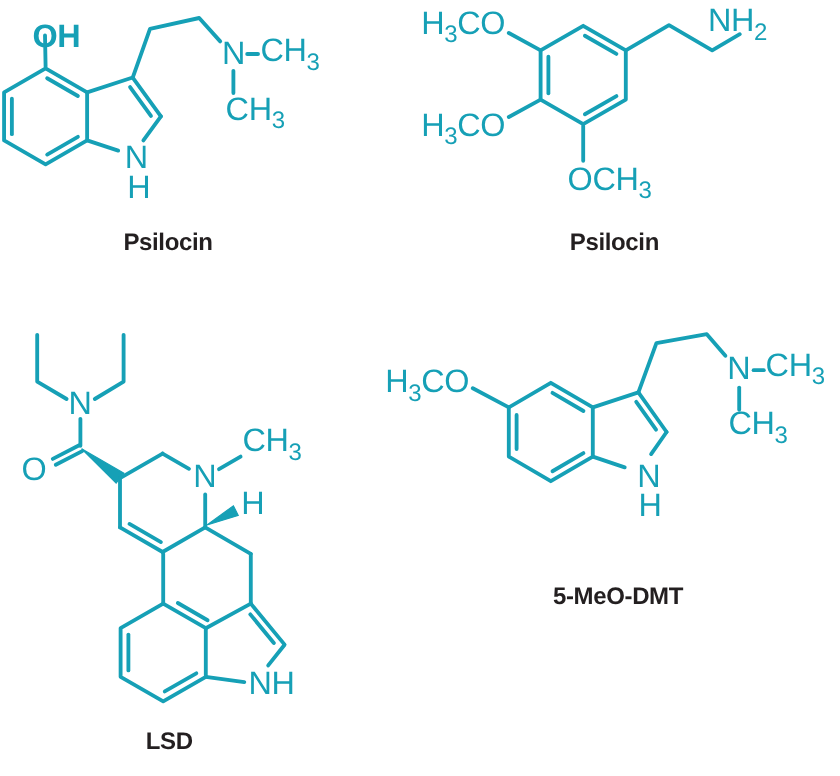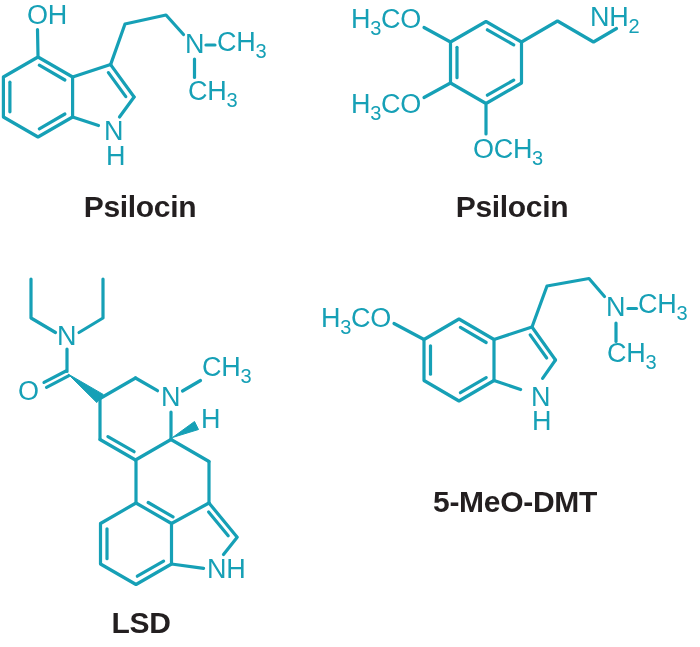--- a/index.html
+++ b/index.html
@@ -11,21 +11,21 @@
   svg.bonds line, svg.bonds path, svg.bonds polyline{
     stroke:#16a0b6;stroke-width:3.2;fill:none;stroke-linecap:round;stroke-linejoin:round;
   }
   svg.bonds polygon{fill:#16a0b6;stroke:#16a0b6;stroke-width:1;}
   .atom{
     position:absolute;font-size:27px;line-height:1;color:#16a0b6;
     white-space:nowrap;letter-spacing:-0.3px;
   }
   .atom .sub{font-size:20px;position:relative;top:7px;letter-spacing:-0.3px;}
   .mol-name{
-    position:absolute;font-size:30px;font-weight:bold;line-height:1;color:#231f20;
+    position:absolute;font-size:20px;font-weight:bold;line-height:1;color:#231f20;
     white-space:nowrap;letter-spacing:-0.3px;transform:translateX(-50%);
   }
 </style>
 </head>
 <body>
 
 <div class="canvas">
 
   <svg class="bonds" width="700" height="647" viewBox="0 0 700 647">
 
@@ -96,21 +96,21 @@
       <line x1="532" y1="327" x2="555.5" y2="360"></line>
       <line x1="530.2" y1="334.9" x2="546.7" y2="358"></line>
       <line x1="555.5" y1="360" x2="542.6" y2="378.4"></line>
       <line x1="494" y1="380.5" x2="520.6" y2="389.5"></line>
       <polyline points="532,327 547,286 589,278.5 604.5,296.5"></polyline>
       <line x1="628" y1="308.5" x2="636.5" y2="308.5"></line>
       <line x1="616" y1="323" x2="616" y2="341.5"></line>
     </g>
   </svg>
 
-  <div class="atom" style="left:27px;top:2px;"><span>OH</span></div>
+  <div class="atom" style="left:27px;top:17px;font-weight:bold;"><span>OH</span></div>
   <div class="atom" style="left:185px;top:31px;"><span>N</span></div>
   <div class="atom" style="left:217px;top:29px;"><span>CH</span><span class="sub">3</span></div>
   <div class="atom" style="left:188px;top:78px;"><span>CH</span><span class="sub">3</span></div>
   <div class="atom" style="left:104px;top:118px;"><span>N</span></div>
   <div class="atom" style="left:106px;top:143px;"><span>H</span></div>
 
   <div class="atom" style="left:351px;top:6px;"><span>H</span><span class="sub">3</span><span>CO</span></div>
   <div class="atom" style="left:351px;top:91px;"><span>H</span><span class="sub">3</span><span>CO</span></div>
   <div class="atom" style="left:473px;top:136px;"><span>OCH</span><span class="sub">3</span></div>
   <div class="atom" style="left:590px;top:4px;"><span>NH</span><span class="sub">2</span></div>

